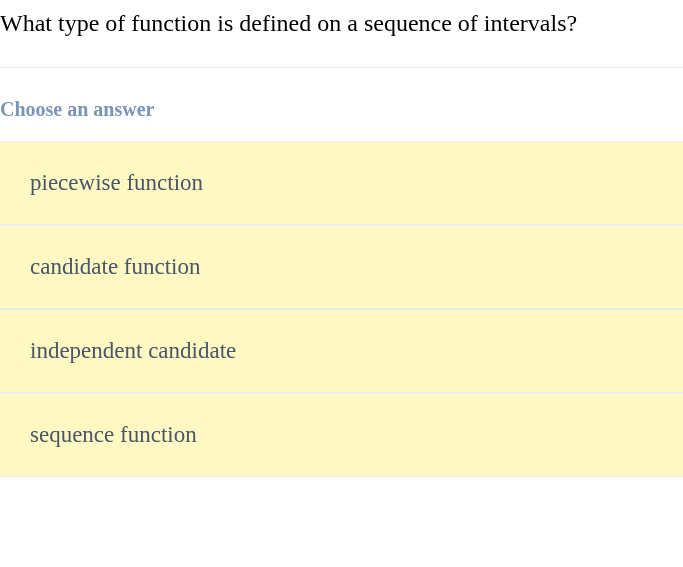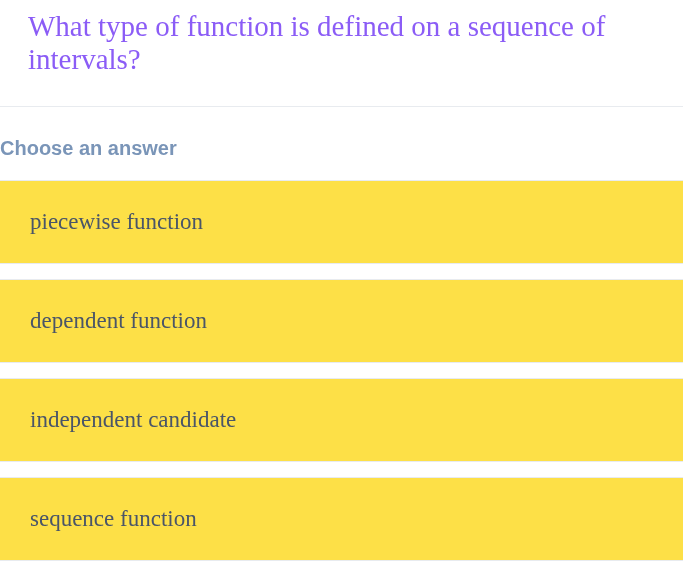--- a/index.html
+++ b/index.html
@@ -8,61 +8,59 @@
     box-sizing: border-box;
   }
   body {
     font-family: Georgia, 'Times New Roman', serif;
     background: #ffffff;
     width: 683px;
     height: 567px;
     overflow: hidden;
   }
   .question-text {
-    color: #8b5cf6;
-    font-size: 29px;
+    color: #000000;
+    font-size: 24px;
     padding: 10px 0 30px 0;
     font-weight: 400;
-    margin-left: 28px;
   }
   .choose-label {
     color: #7a95b8;
     font-size: 20px;
     font-weight: 600;
-    font-family: Liberation Sans, sans-serif;
+    font-family: Liberation Serif, serif;
     padding: 30px 0 20px 0;
     border-top: 1px solid #e8ebef;
   }
   .answer-option {
     border-top: 1px solid #e8ebef;
     border-bottom: 1px solid #e8ebef;
     padding: 28px 0 28px 30px;
-    margin-bottom: 15px;
-    background: #fde047;
+    background: #fef9c3;
     cursor: pointer;
   }
   .answer-text {
     color: #4a5568;
     font-size: 23px;
     font-weight: 400;
   }
 </style>
 </head>
 <body>
 
 <div class="question-text">What type of function is defined on a sequence of intervals?</div>
 
 <div class="choose-label">Choose an answer</div>
 
 <div class="answer-option">
   <span class="answer-text">piecewise function</span>
 </div>
 
 <div class="answer-option">
-  <span class="answer-text">dependent function</span>
+  <span class="answer-text">candidate function</span>
 </div>
 
 <div class="answer-option">
   <span class="answer-text">independent candidate</span>
 </div>
 
 <div class="answer-option">
   <span class="answer-text">sequence function</span>
 </div>
 

